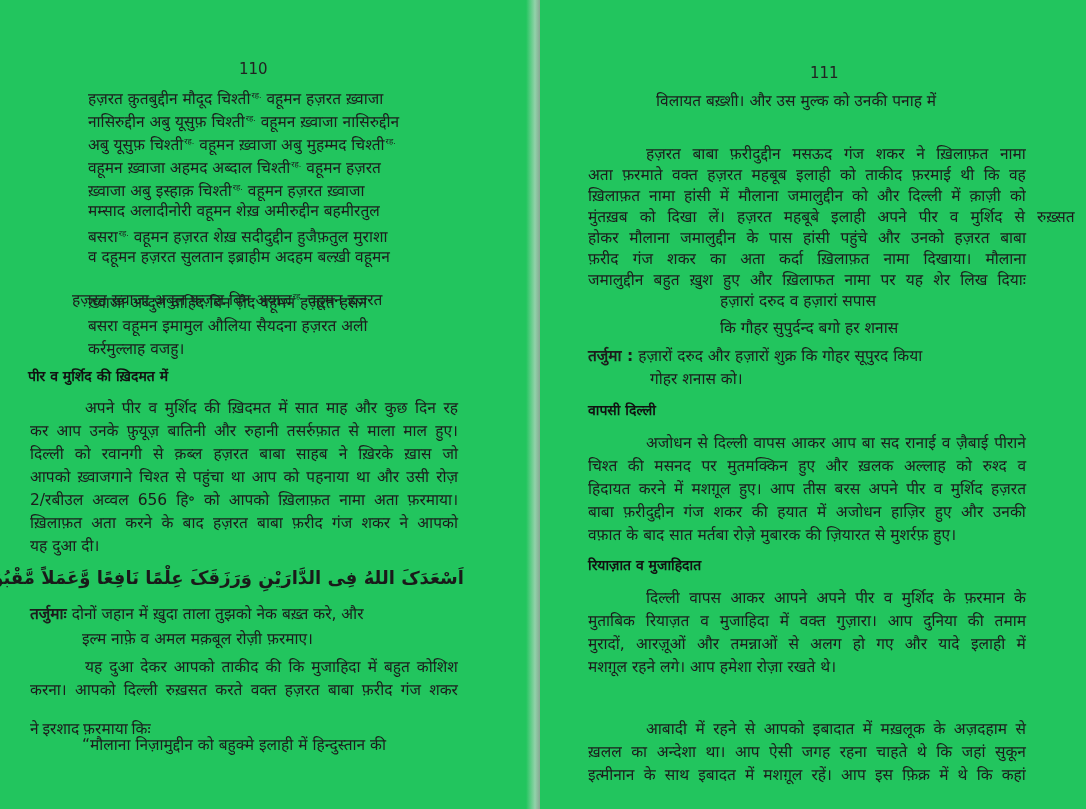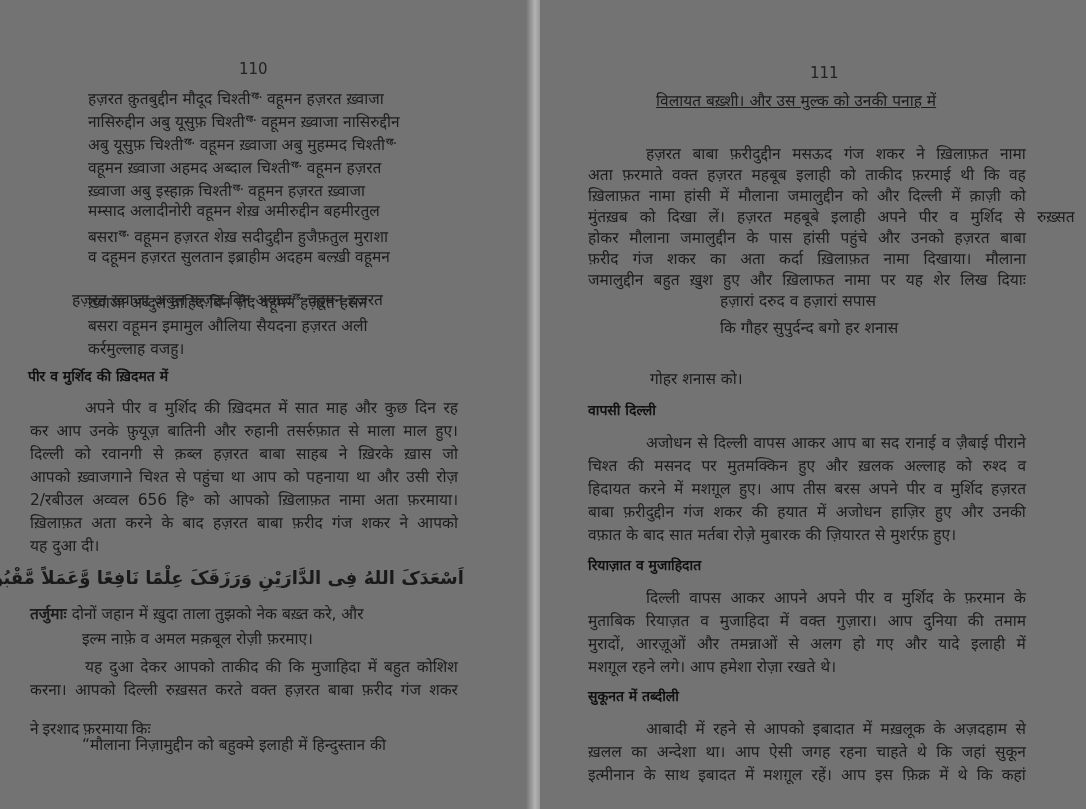--- a/index.html
+++ b/index.html
@@ -6,21 +6,21 @@
   body {
     width: 1086px; height: 809px; overflow: hidden;
     background: #fbfbfa;
     font-family: "DejaVu Sans", sans-serif;
     color: #1c1c1c;
     position: relative;
   }
   .spread { position: absolute; inset: 0; }
   .page {
     position: absolute; top: 0; bottom: 0;
-    background: #737373;
+    background: #22c55e;
   }
   .page.left { left: 0; width: 540px; }
   .page.right { left: 540px; width: 546px; }
   .spine {
     position: absolute; top: 0; bottom: 0; left: 526px; width: 20px;
     background: linear-gradient(to right,
       rgba(255,255,255,0) 0%,
       rgba(220,220,220,0.6) 45%,
       rgba(150,150,150,0.85) 75%,
       rgba(60,60,60,0.95) 88%,
@@ -34,21 +34,21 @@
 
   .line {
     position: absolute; white-space: nowrap;
     font-size: 15.5px; line-height: 22px;
   }
   .just { display: flex; justify-content: space-between; }
   .heading {
     position: absolute; white-space: nowrap;
     font-size: 14px; font-weight: bold; color: #111;
   }
-  .sup { font-size: 8px; vertical-align: super; margin-left: 1px; font-weight: bold; }
+  .sup { font-size: 8px; vertical-align: super; margin-left: 1px; }
   .arabic {
     position: absolute; white-space: nowrap; direction: rtl;
     font-family: "DejaVu Sans", sans-serif;
     font-size: 18px; font-weight: bold; color: #1a1a1a;
   }
   .label { font-weight: bold; }
 </style>
 </head>
 <body>
 
@@ -200,21 +200,21 @@
       </div>
 
     <div class="line" style="left:82px; top:734px;">“मौलाना निज़ामुद्दीन को बहुक्मे इलाही में हिन्दुस्तान की</div>
   </div>
 
   <div class="spine"></div>
 
   <div class="page right">
     <div class="page-num">111</div>
 
-    <div class="line" style="left:116px; top:90px;text-decoration:underline;">विलायत बख़्शी। और उस मुल्क को उनकी पनाह में</div>
+    <div class="line" style="left:116px; top:90px;">विलायत बख़्शी। और उस मुल्क को उनकी पनाह में</div>
 
     <div id="rp1">
         <div class="line just" style="left: 106px; top: 143px; width: 380px;">
           <span>हज़रत</span>
           <span>बाबा</span>
           <span>फ़रीदुद्दीन</span>
           <span>मसऊद</span>
           <span>गंज</span>
           <span>शकर</span>
           <span>ने</span>
@@ -301,20 +301,24 @@
           <span>यह</span>
           <span>शेर</span>
           <span>लिख</span>
           <span>दियाः</span>
         </div>
       </div>
 
     <div class="line" style="left:180px; top:290px;">हज़ारां दरुद व हज़ारां सपास</div>
     <div class="line" style="left:180px; top:317px;">कि गौहर सुपुर्दन्द बगो हर शनास</div>
 
+    <div class="line" style="left:48px; top:345px;">
+      <span class="label">तर्जुमा :</span>
+      <span>हज़ारों दरुद और हज़ारों शुक्र कि गोहर सूपुरद किया</span>
+    </div>
     <div class="line" style="left:110px; top:368px;">गोहर शनास को।</div>
 
     <div class="heading" style="left:48px; top:400px;">वापसी दिल्ली</div>
     <div id="rs2">
         <div class="line just" style="left: 106px; top: 432px; width: 380px;">
           <span>अजोधन</span>
           <span>से</span>
           <span>दिल्ली</span>
           <span>वापस</span>
           <span>आकर</span>
@@ -410,21 +414,20 @@
           <span>हो</span>
           <span>गए</span>
           <span>और</span>
           <span>यादे</span>
           <span>इलाही</span>
           <span>में</span>
         </div>
         <div class="line" style="left: 48px; top: 656px; width: 438px;">मशग़ूल रहने लगे। आप हमेशा रोज़ा रखते थे।</div>
       </div>
 
-    <div class="heading" style="left:48px; top:686px;">सुकूनत में तब्दीली</div>
     <div id="rs4">
         <div class="line just" style="left: 106px; top: 718px; width: 380px;">
           <span>आबादी</span>
           <span>में</span>
           <span>रहने</span>
           <span>से</span>
           <span>आपको</span>
           <span>इबादात</span>
           <span>में</span>
           <span>मख़लूक</span>

